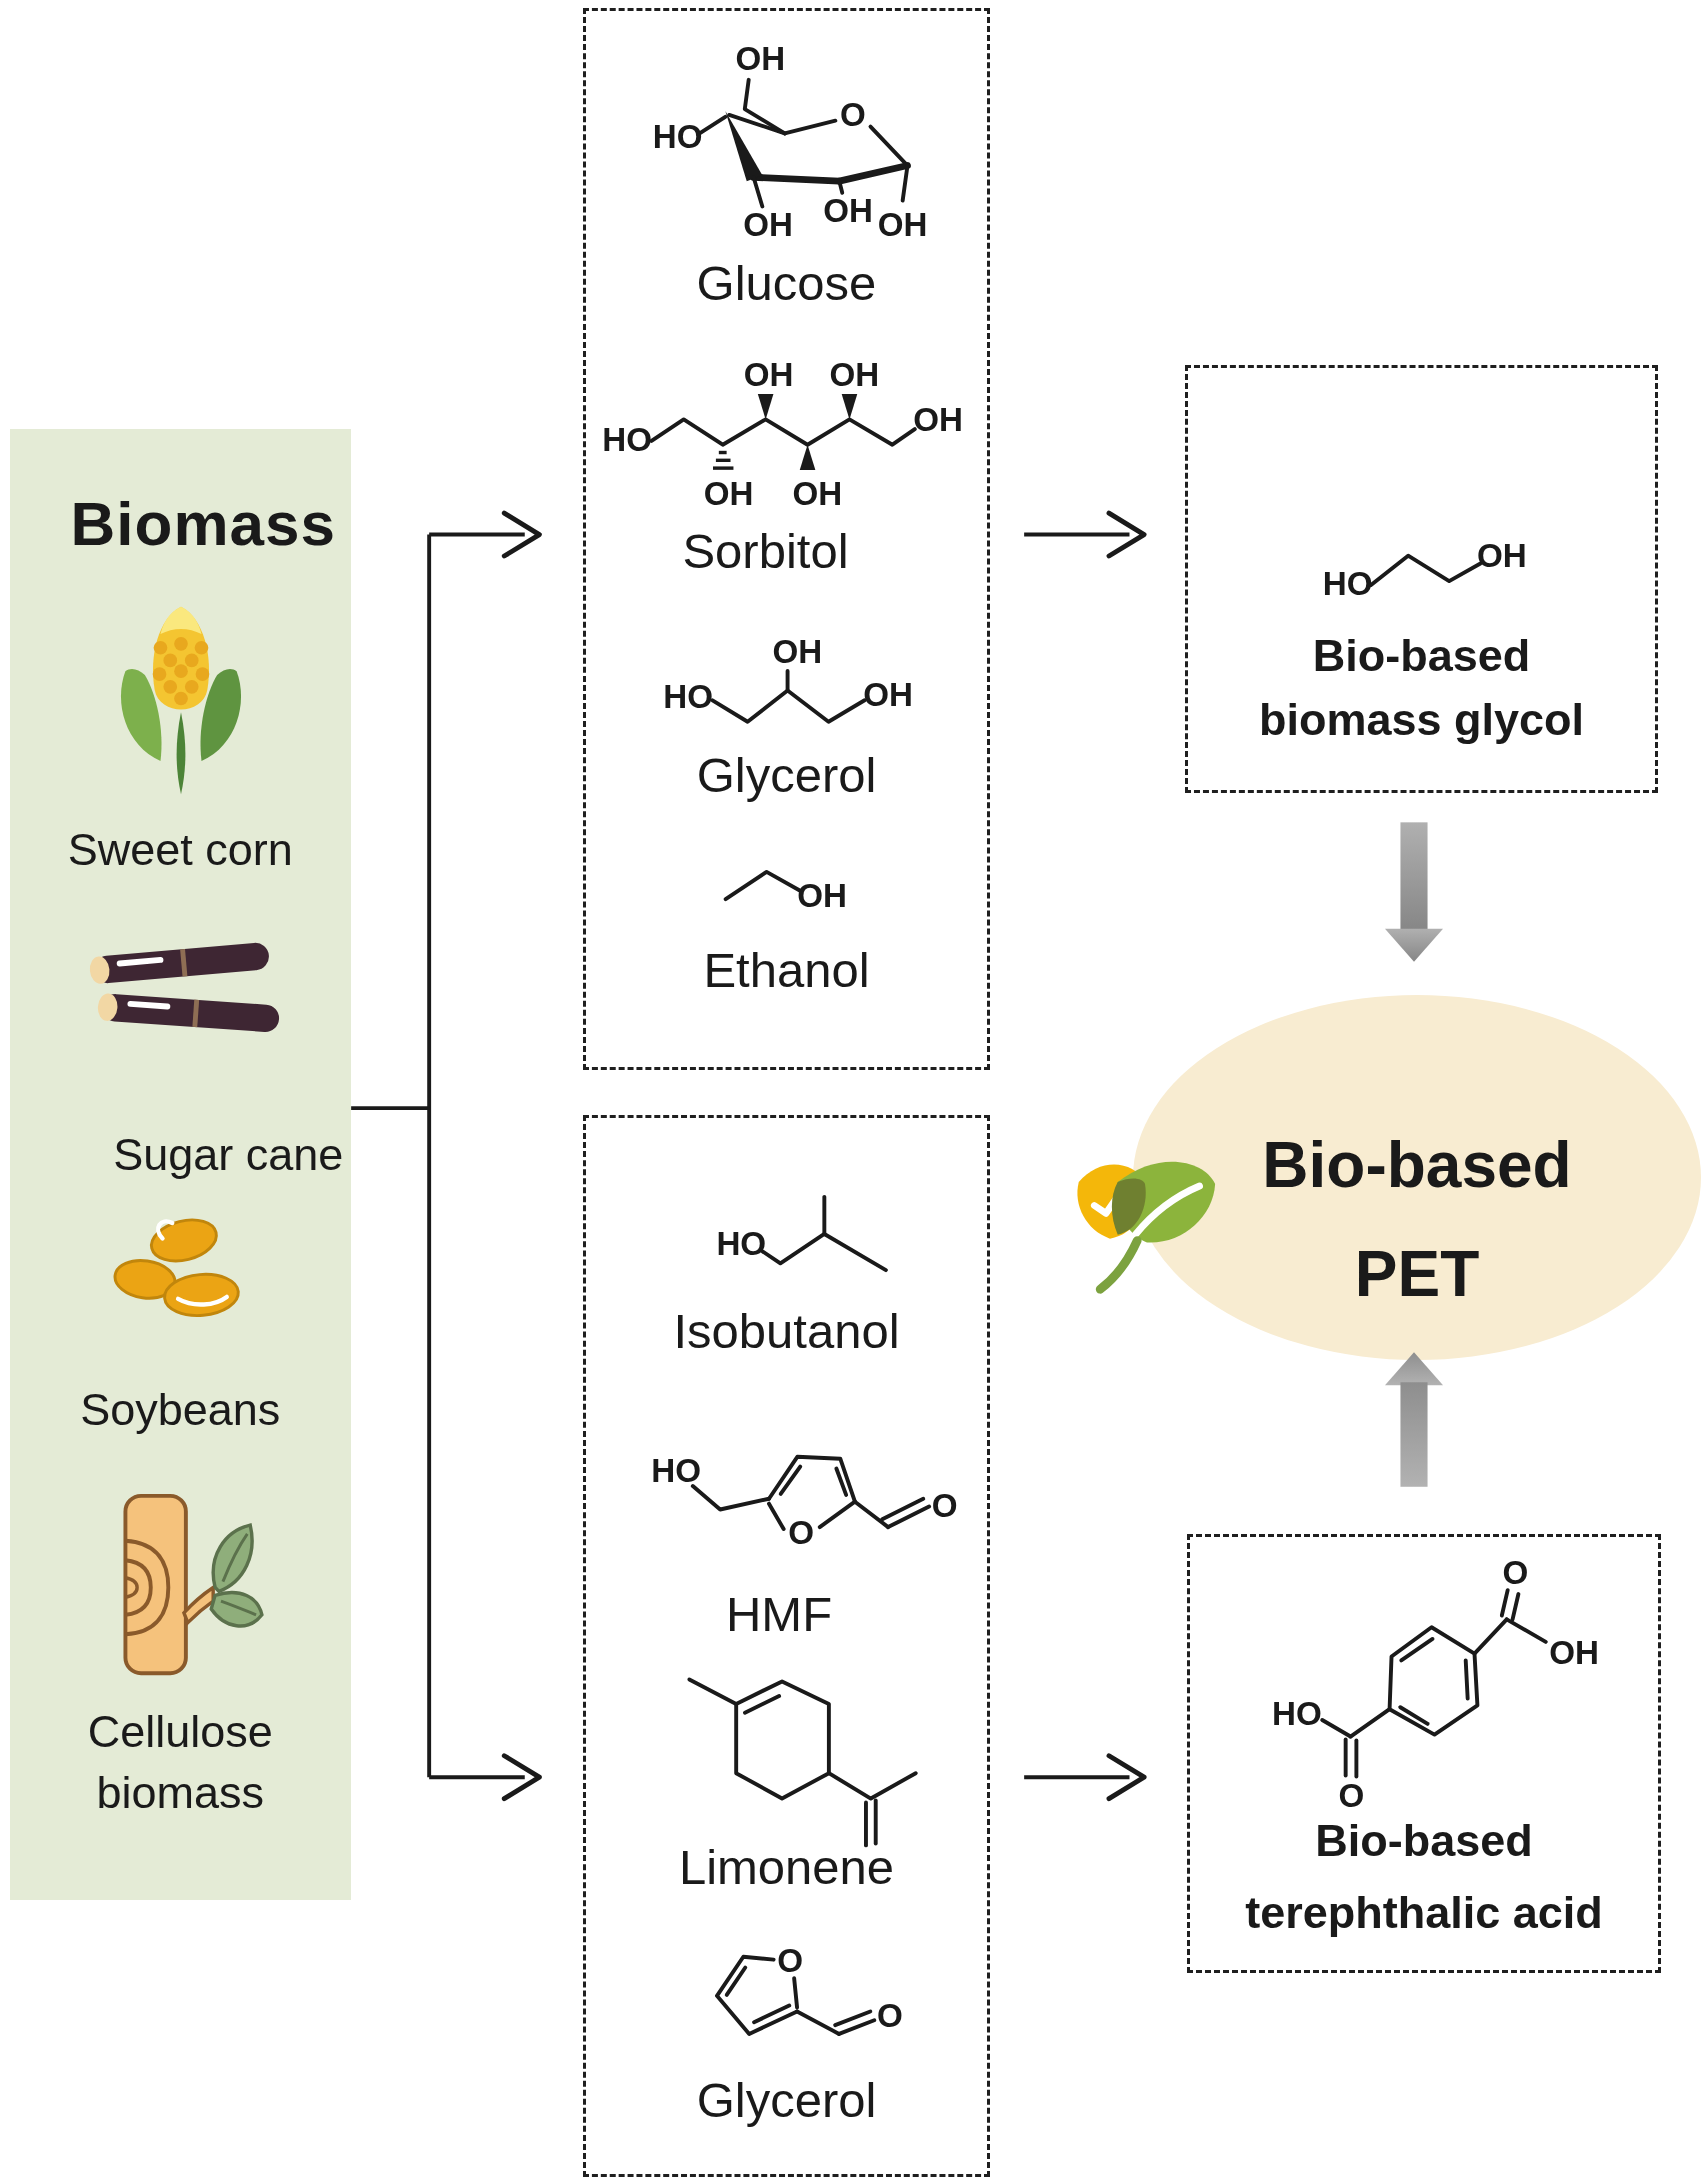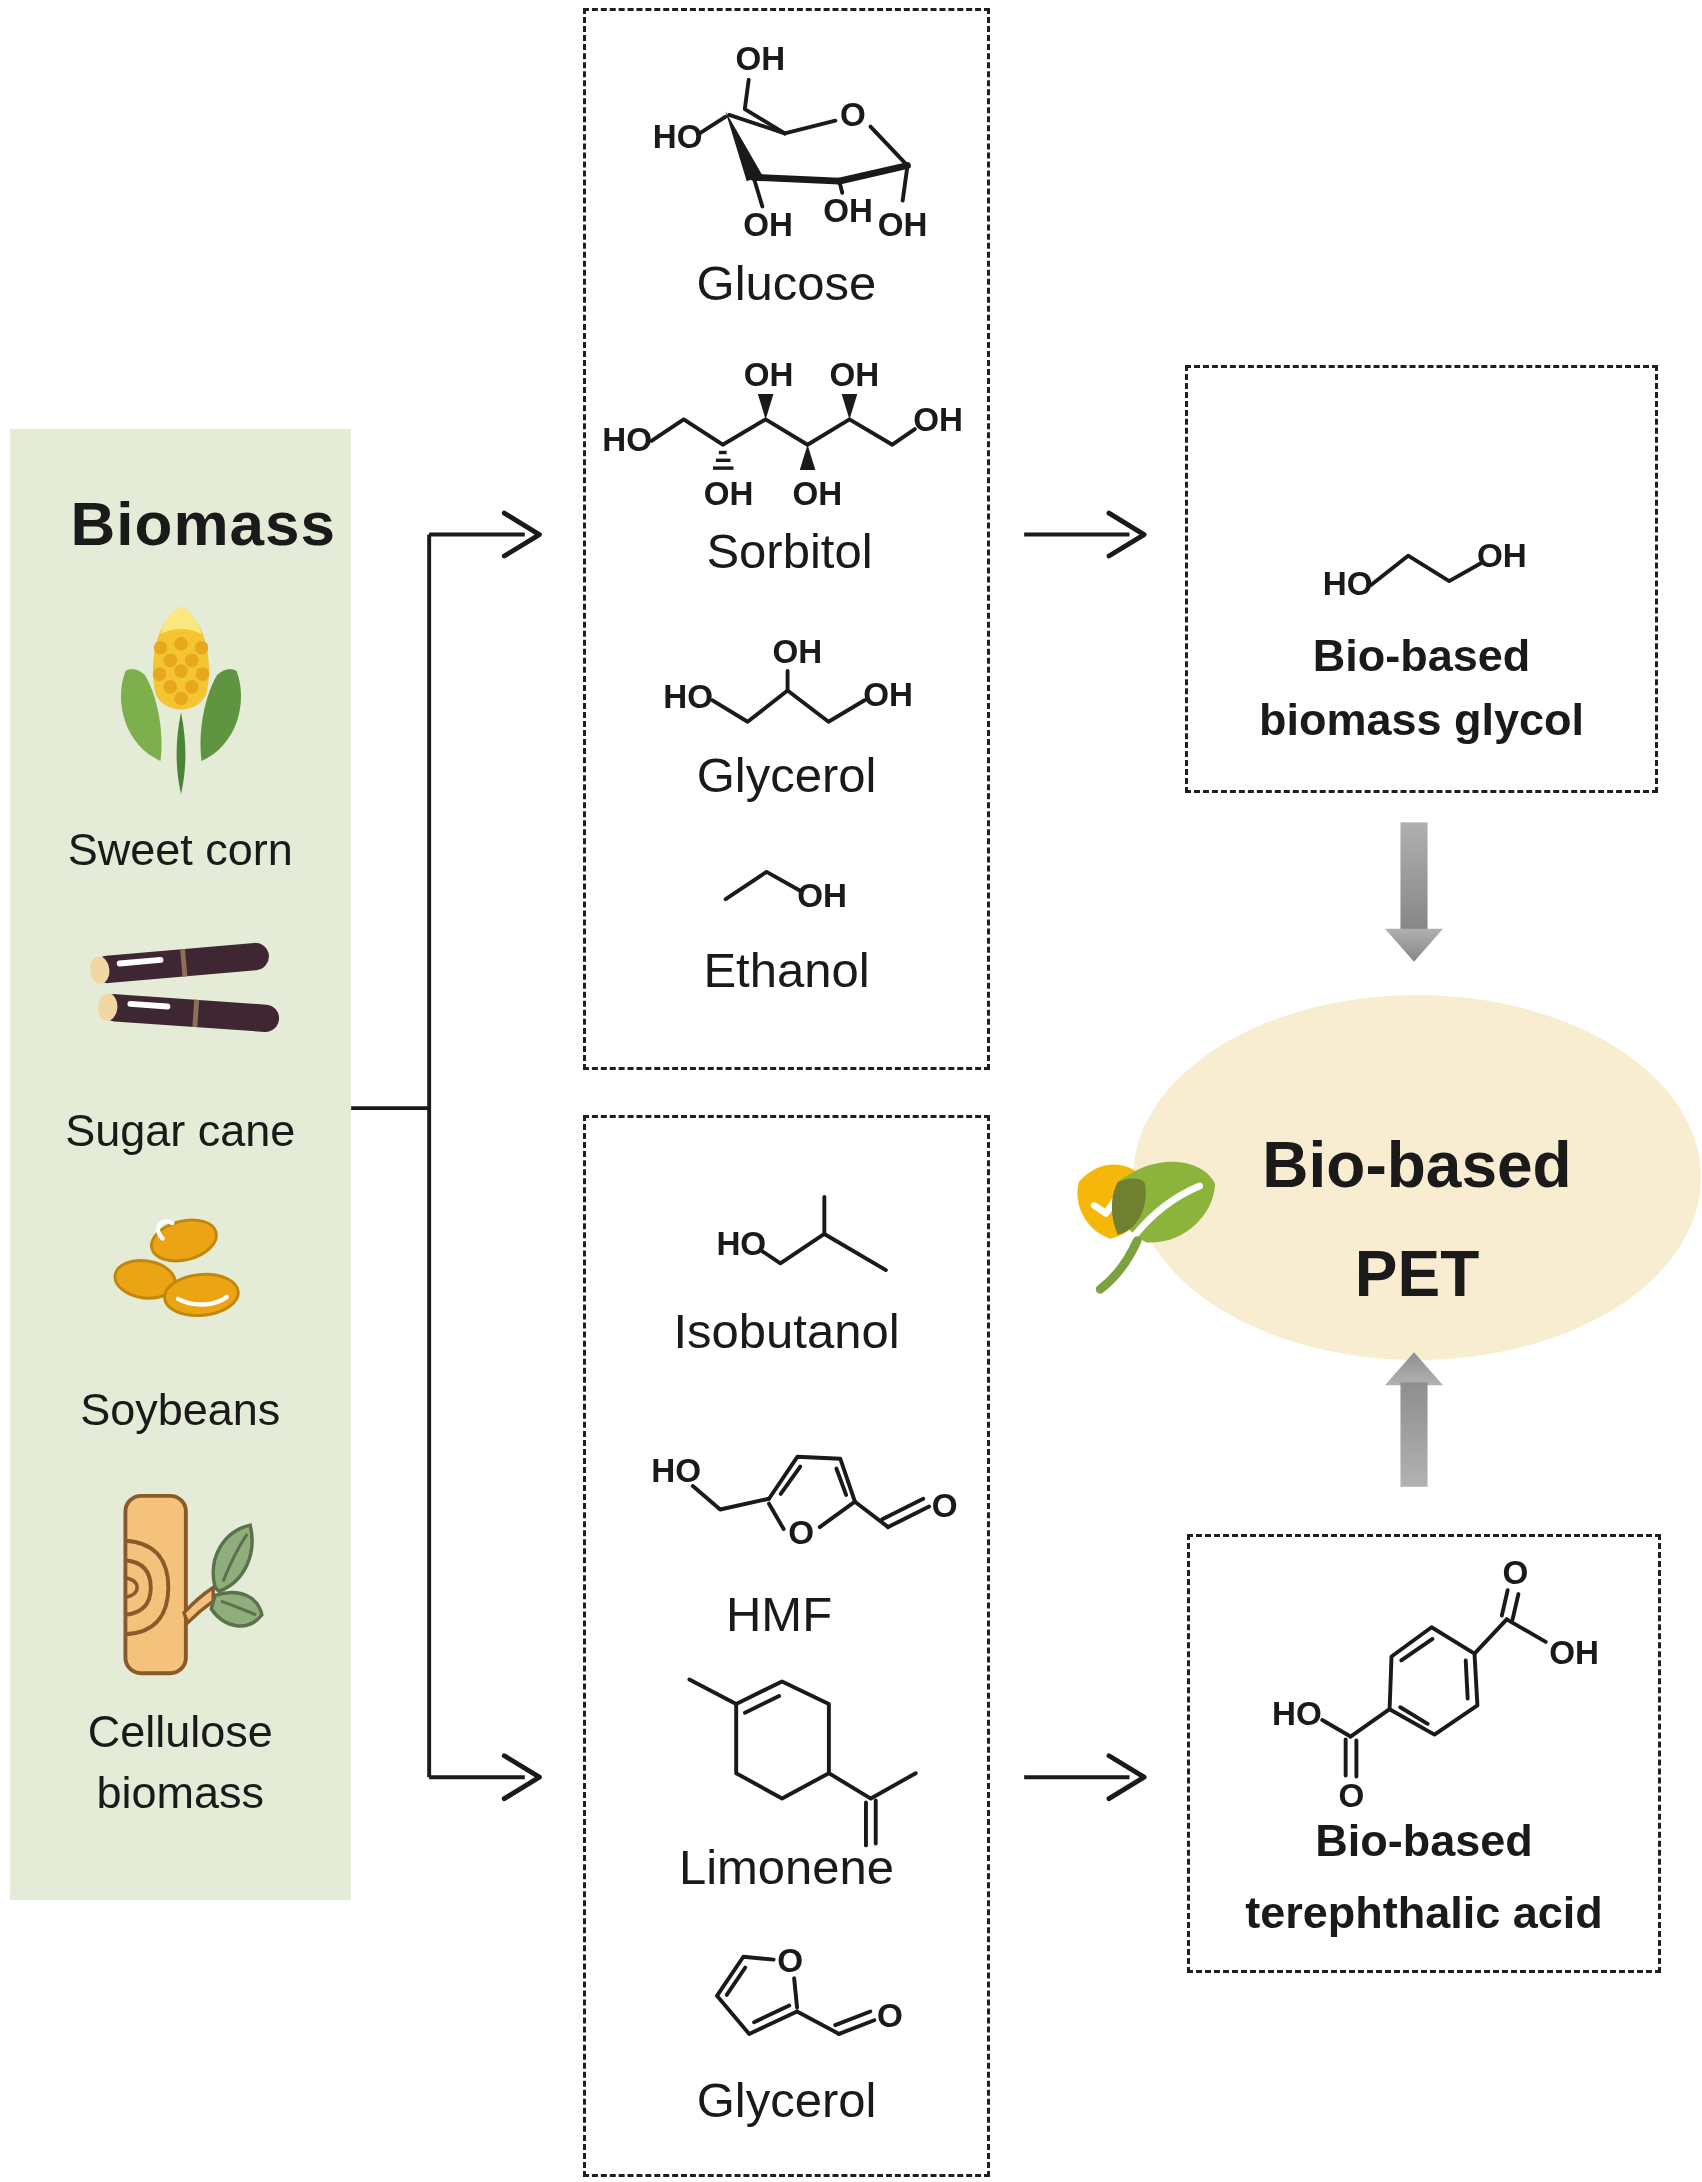--- a/index.html
+++ b/index.html
@@ -86,21 +86,21 @@
         <rect x="104" y="14" width="5" height="28" fill="#9C7B5B" opacity="0.85"></rect>
         <rect x="38" y="20" width="48" height="6" rx="3" fill="#ffffff"></rect>
       </g>
       <g transform="rotate(4 100 80)">
         <rect x="22" y="64" width="182" height="28" rx="14" fill="#3E2633"></rect>
         <ellipse cx="28" cy="78" rx="10" ry="14" fill="#F2D7A4"></ellipse>
         <rect x="116" y="64" width="5" height="28" fill="#9C7B5B" opacity="0.85"></rect>
         <rect x="48" y="70" width="44" height="6" rx="3" fill="#ffffff"></rect>
       </g>
     </svg>
-    <div class="panel-label" style="top:672px;">Sugar cane</div>
+    <div class="panel-label" style="top:696px;padding-left:48px;">Sugar cane</div>
 
     <svg class="abs" style="left:98px;top:780px;" width="146" height="132" viewBox="0 0 150 135">
       <g transform="rotate(-14 78 32)">
         <ellipse cx="78" cy="32" rx="34" ry="20" fill="#EBA414" stroke="#C1860C" stroke-width="3"></ellipse>
       </g>
       <path d="M56,30 C46,20 54,8 66,14" stroke="#ffffff" stroke-width="4.5" fill="none" stroke-linecap="round"></path>
       <g transform="rotate(8 38 72)">
         <ellipse cx="38" cy="72" rx="31" ry="19" fill="#EBA414" stroke="#C1860C" stroke-width="3"></ellipse>
       </g>
       <g transform="rotate(-5 96 88)">
@@ -158,21 +158,21 @@
     <path class="h" d="M127,104 L135,104"></path>
     <path class="h" d="M124,112 L139,112"></path>
     <path class="h" d="M121,120 L142,120"></path>
     <text x="33" y="102">HO</text>
     <text x="178" y="36">OH</text>
     <text x="266" y="36">OH</text>
     <text x="352" y="82">OH</text>
     <text x="137" y="158">OH</text>
     <text x="228" y="158">OH</text>
   </svg>
-  <div class="mol-name" style="left:583px;top:527px;width:365px;padding-left:24px;">Sorbitol</div>
+  <div class="mol-name" style="left:583px;top:527px;width:365px;">Sorbitol</div>
 
   <svg class="mol" style="left:644px;top:634px;" width="293" height="117" viewBox="0 0 300 120">
     <path class="b" d="M147,38 L147,58"></path>
     <path class="b" d="M70,68 L106,90 L147,58 L189,90 L226,68"></path>
     <text x="157" y="30">OH</text>
     <text x="45" y="76">HO</text>
     <text x="250" y="74">OH</text>
   </svg>
   <div class="mol-name" style="left:583px;top:751px;width:407px;">Glycerol</div>
 

